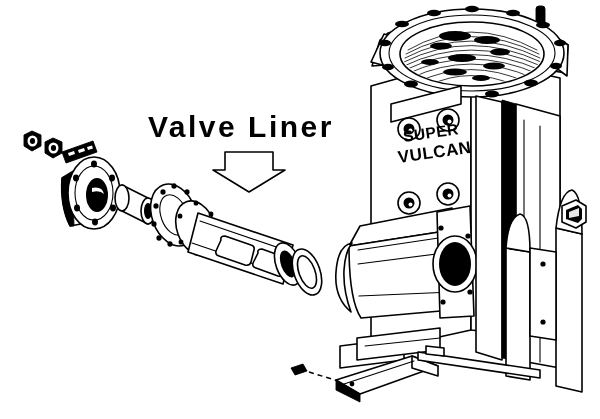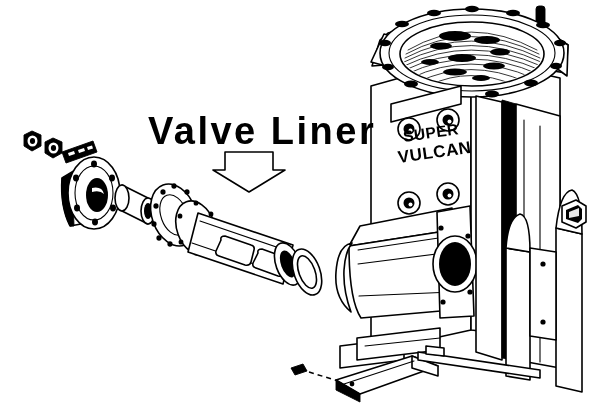--- a/index.html
+++ b/index.html
@@ -70,21 +70,21 @@
   }
   .label-text {
     font-family: "Liberation Sans", sans-serif;
     font-weight: bold;
     fill: #000000;
   }
   #heading-label {
     position: absolute;
     font-family: "Liberation Sans", sans-serif;
     font-weight: bold;
-    font-size: 38px;
+    font-size: 30px;
     letter-spacing: 2.5px;
     color: #000000;
     white-space: nowrap;
     line-height: 1;
   }
 </style>
 </head>
 <body>
 
 <div id="figure-root">

